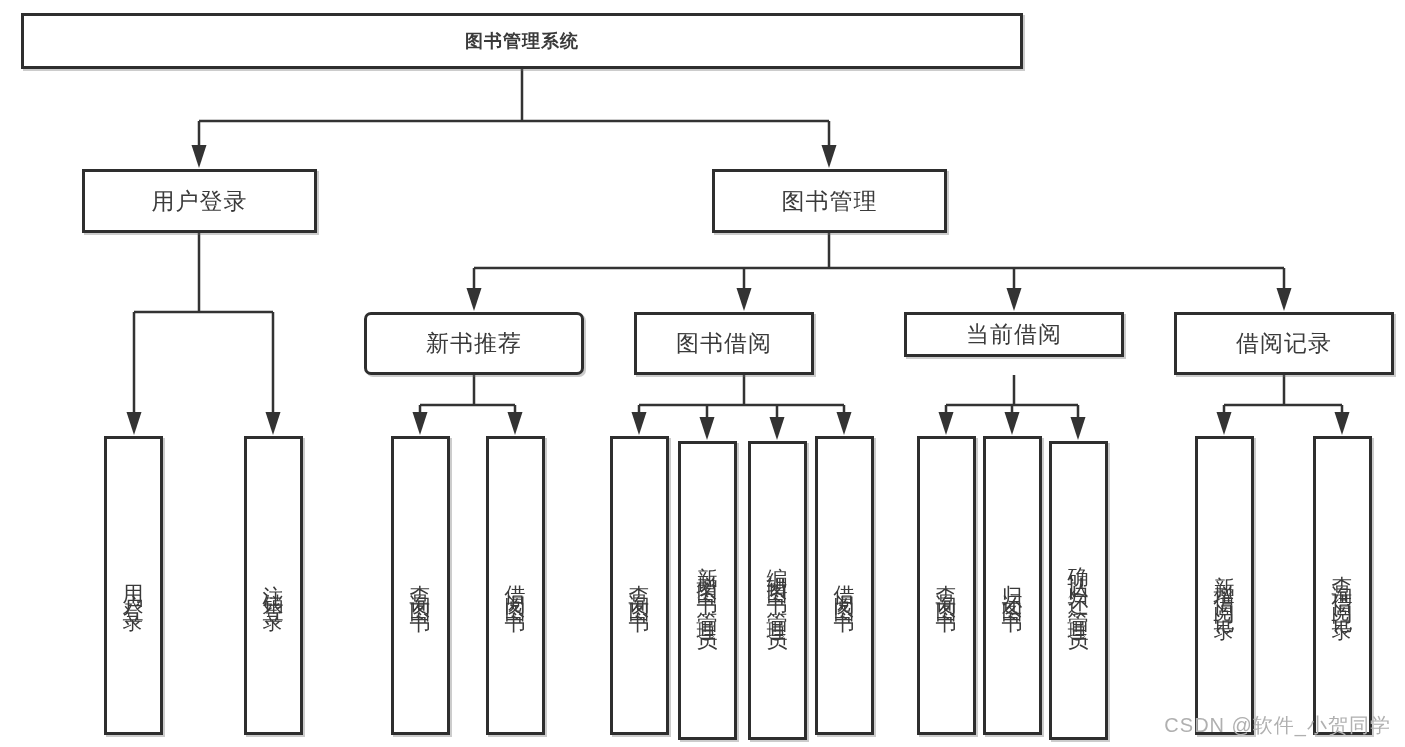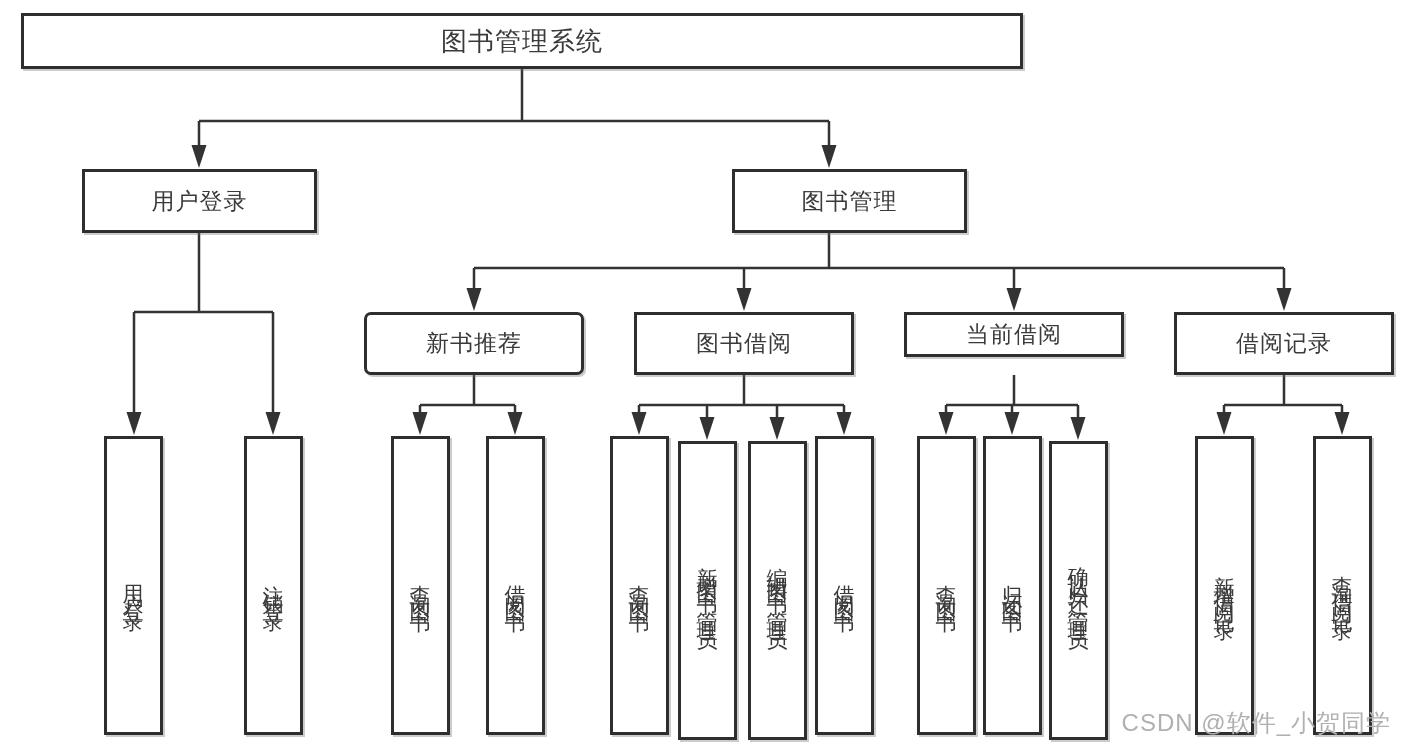--- a/index.html
+++ b/index.html
@@ -33,40 +33,41 @@
     justify-content: center;
     z-index: 2;
   }
   .node .hlabel {
     color: #3a3a3a;
     font-size: 23px;
     letter-spacing: 1px;
     white-space: nowrap;
   }
   .node.root .hlabel {
-    font-size: 26px;
+    font-size: 18px;
+    font-weight: bold;
   }
   .node.leaf {
     width: 59px;
     height: 299px;
   }
   .node .vlabel {
     color: #3a3a3a;
     font-size: 21px;
     writing-mode: vertical-rl;
     text-orientation: mixed;
     letter-spacing: 9px;
     line-height: 1;
     max-height: 288px;
   }
   #watermark {
     position: absolute;
     right: 14px;
     bottom: 8px;
-    font-size: 24px;
+    font-size: 20px;
     color: #b0b0b0;
     letter-spacing: 1px;
     z-index: 3;
     white-space: nowrap;
   }
 </style>
 </head>
 <body>
 
 <div id="canvas">
@@ -113,28 +114,28 @@
     </g>
   </svg>
 
   <div class="node root" style="left:21px; top:13px; width:1002px; height:56px;">
     <span class="hlabel">图书管理系统</span>
   </div>
 
   <div class="node" style="left:82px; top:169px; width:235px; height:64px;">
     <span class="hlabel">用户登录</span>
   </div>
-  <div class="node" style="left:712px; top:169px; width:235px; height:64px;margin-left:20px;">
+  <div class="node" style="left:712px; top:169px; width:235px; height:64px;">
     <span class="hlabel">图书管理</span>
   </div>
 
   <div class="node" style="left:364px; top:312px; width:220px; height:63px;border-radius:7px;">
     <span class="hlabel">新书推荐</span>
   </div>
-  <div class="node" style="left:634px; top:312px; width:220px; height:63px;">
+  <div class="node" style="left:634px; top:312px; width:180px; height:63px;">
     <span class="hlabel">图书借阅</span>
   </div>
   <div class="node" style="left:904px; top:312px; width:220px; height:45px;">
     <span class="hlabel">当前借阅</span>
   </div>
   <div class="node" style="left:1174px; top:312px; width:220px; height:63px;">
     <span class="hlabel">借阅记录</span>
   </div>
 
   <div class="node leaf" style="left:104px; top:436px;">

